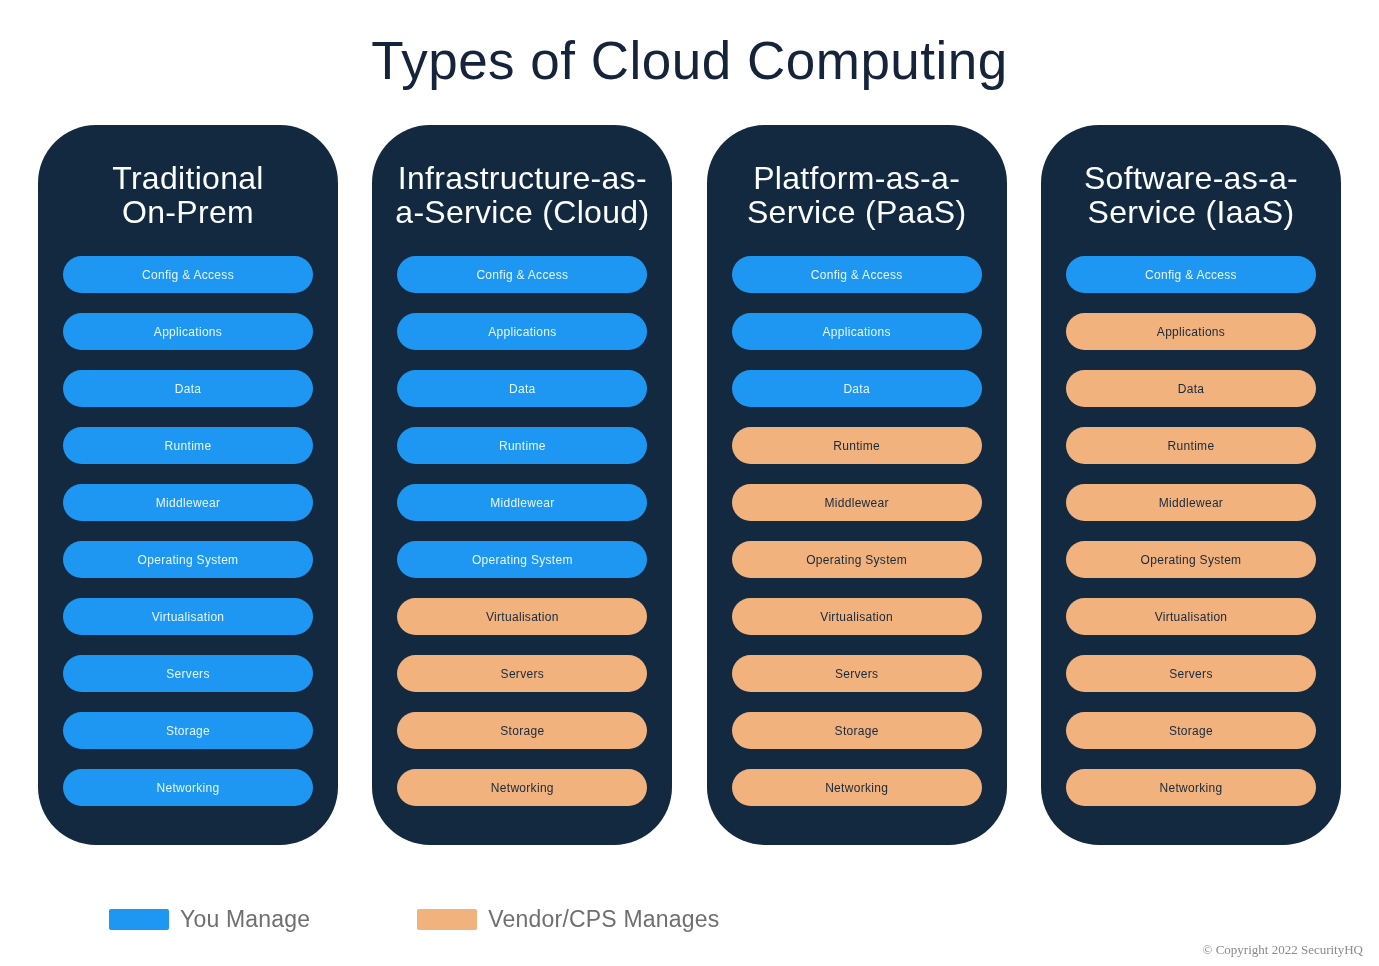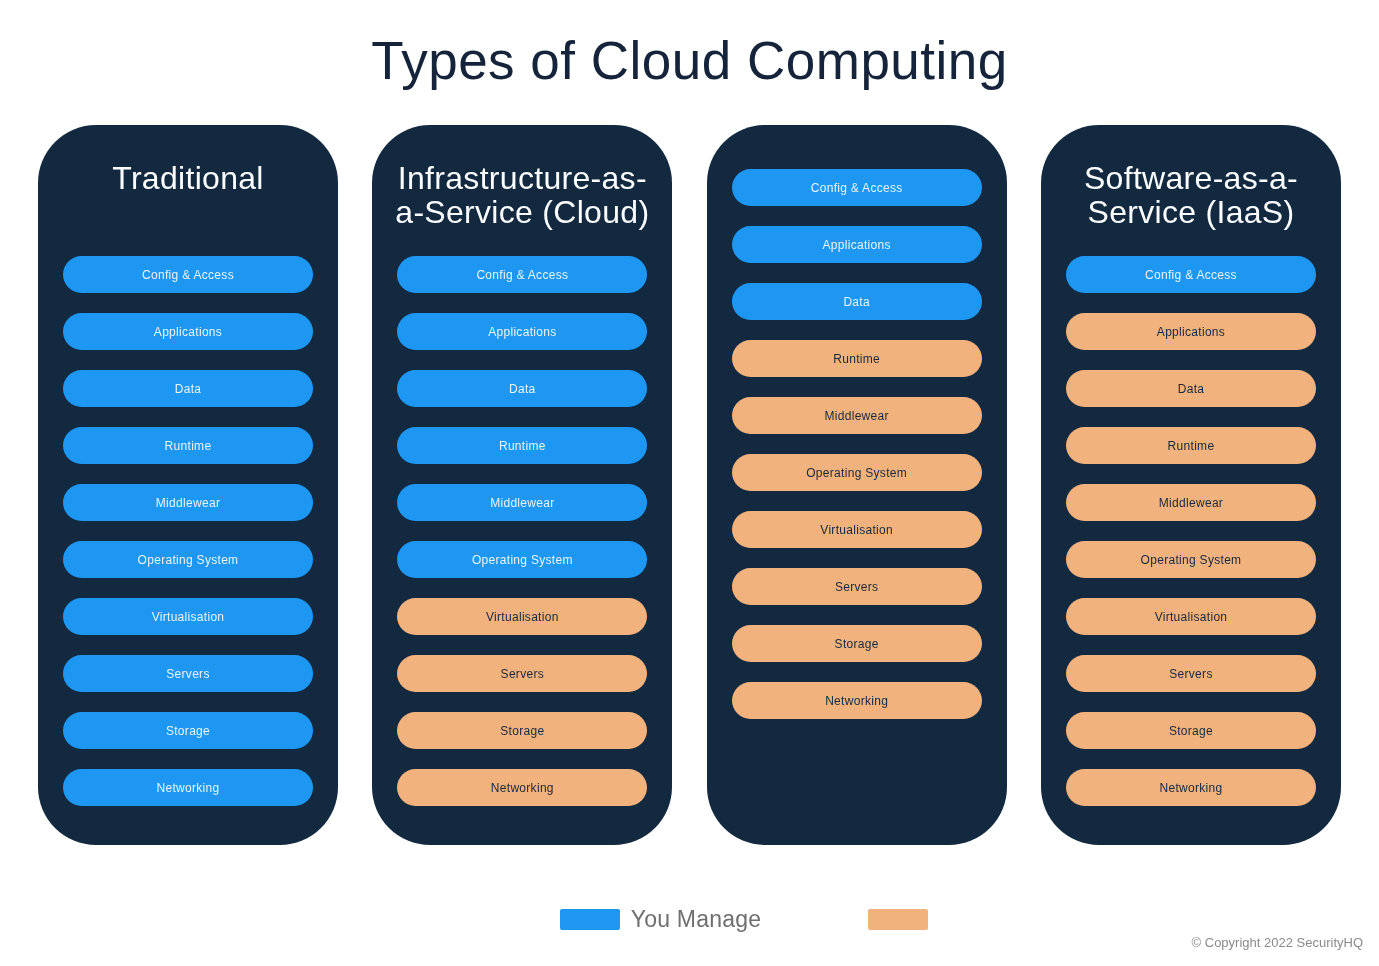--- a/index.html
+++ b/index.html
@@ -67,21 +67,20 @@
     background: var(--blue);
     color: var(--pill-text-blue);
   }
   .pill.vendor {
     background: var(--orange);
     color: var(--pill-text-orange);
   }
   .legend {
     margin-top: 61px;
     display: flex;
-    justify-content: center;
     align-items: center;
     gap: 107px;
     padding-left: 109px;
   }
   .legend-item {
     display: flex;
     align-items: center;
     gap: 11px;
   }
   .legend-swatch {
@@ -92,34 +91,36 @@
   .legend-swatch.you { background: var(--blue); }
   .legend-swatch.vendor { background: var(--orange); }
   .legend-label {
     font-size: 23px;
     color: var(--legend-text);
     letter-spacing: 0.2px;
   }
   .copyright {
     position: absolute;
     right: 16px;
-    bottom: 16px;
+    bottom: 8px;
     font-size: 13px;
     color: var(--copyright-text);
+    font-family: Liberation Serif, serif;
   }
 </style>
 </head>
 <body>
 
 <h1 class="page-title">Types of Cloud Computing</h1>
 
 <div class="columns">
     <div class="card">
       <div class="card-title">
         <div>Traditional</div>
+        <div>On-Prem</div>
       </div>
       <div class="pill you">Config &amp; Access</div>
       <div class="pill you">Applications</div>
       <div class="pill you">Data</div>
       <div class="pill you">Runtime</div>
       <div class="pill you">Middlewear</div>
       <div class="pill you">Operating System</div>
       <div class="pill you">Virtualisation</div>
       <div class="pill you">Servers</div>
       <div class="pill you">Storage</div>
@@ -135,20 +136,24 @@
       <div class="pill you">Data</div>
       <div class="pill you">Runtime</div>
       <div class="pill you">Middlewear</div>
       <div class="pill you">Operating System</div>
       <div class="pill vendor">Virtualisation</div>
       <div class="pill vendor">Servers</div>
       <div class="pill vendor">Storage</div>
       <div class="pill vendor">Networking</div>
     </div>
     <div class="card">
+      <div class="card-title">
+        <div>Platform-as-a-</div>
+        <div>Service (PaaS)</div>
+      </div>
       <div class="pill you">Config &amp; Access</div>
       <div class="pill you">Applications</div>
       <div class="pill you">Data</div>
       <div class="pill vendor">Runtime</div>
       <div class="pill vendor">Middlewear</div>
       <div class="pill vendor">Operating System</div>
       <div class="pill vendor">Virtualisation</div>
       <div class="pill vendor">Servers</div>
       <div class="pill vendor">Storage</div>
       <div class="pill vendor">Networking</div>
@@ -171,16 +176,17 @@
     </div>
   </div>
 
 <div class="legend">
   <div class="legend-item">
     <span class="legend-swatch you"></span>
     <span class="legend-label">You Manage</span>
   </div>
   <div class="legend-item">
     <span class="legend-swatch vendor"></span>
+    <span class="legend-label">Vendor/CPS Manages</span>
   </div>
 </div>
 
 <div class="copyright">© Copyright 2022 SecurityHQ</div>
 
 </body></html>

